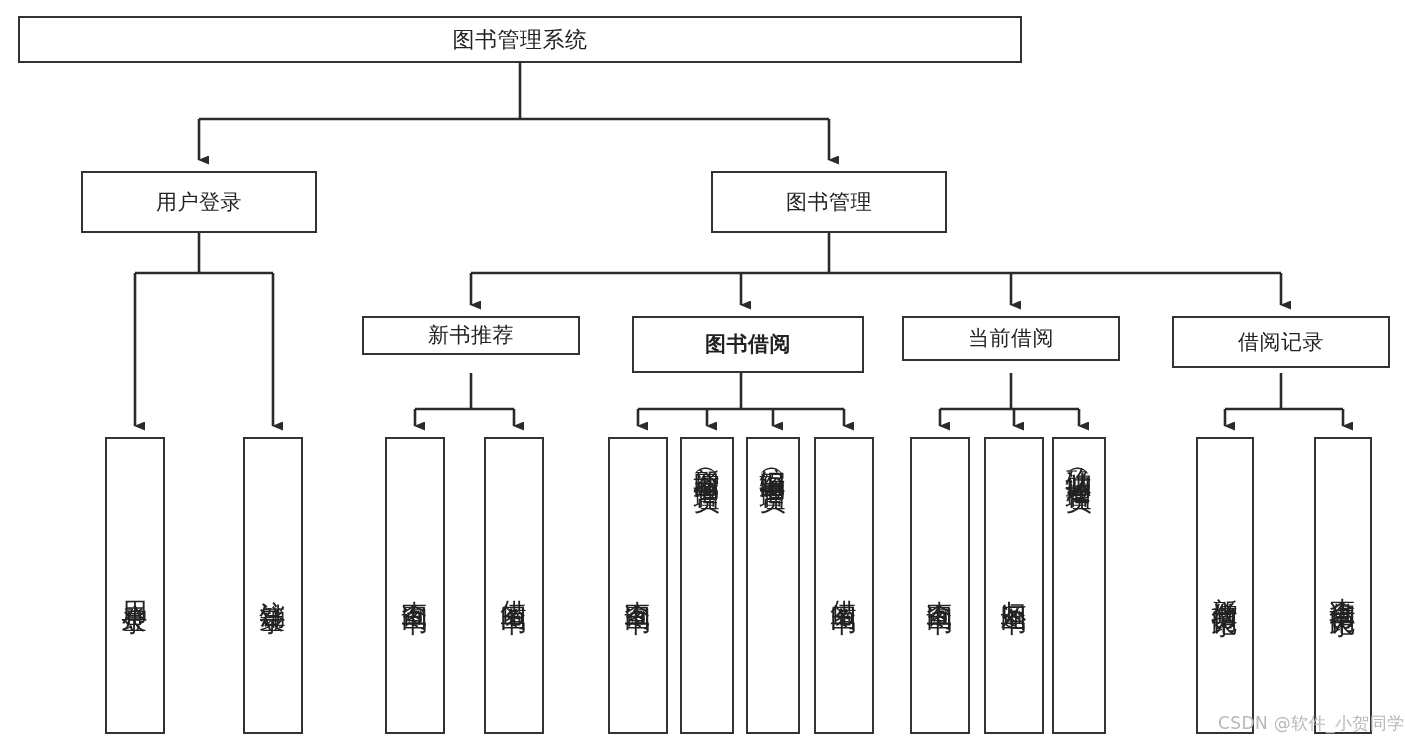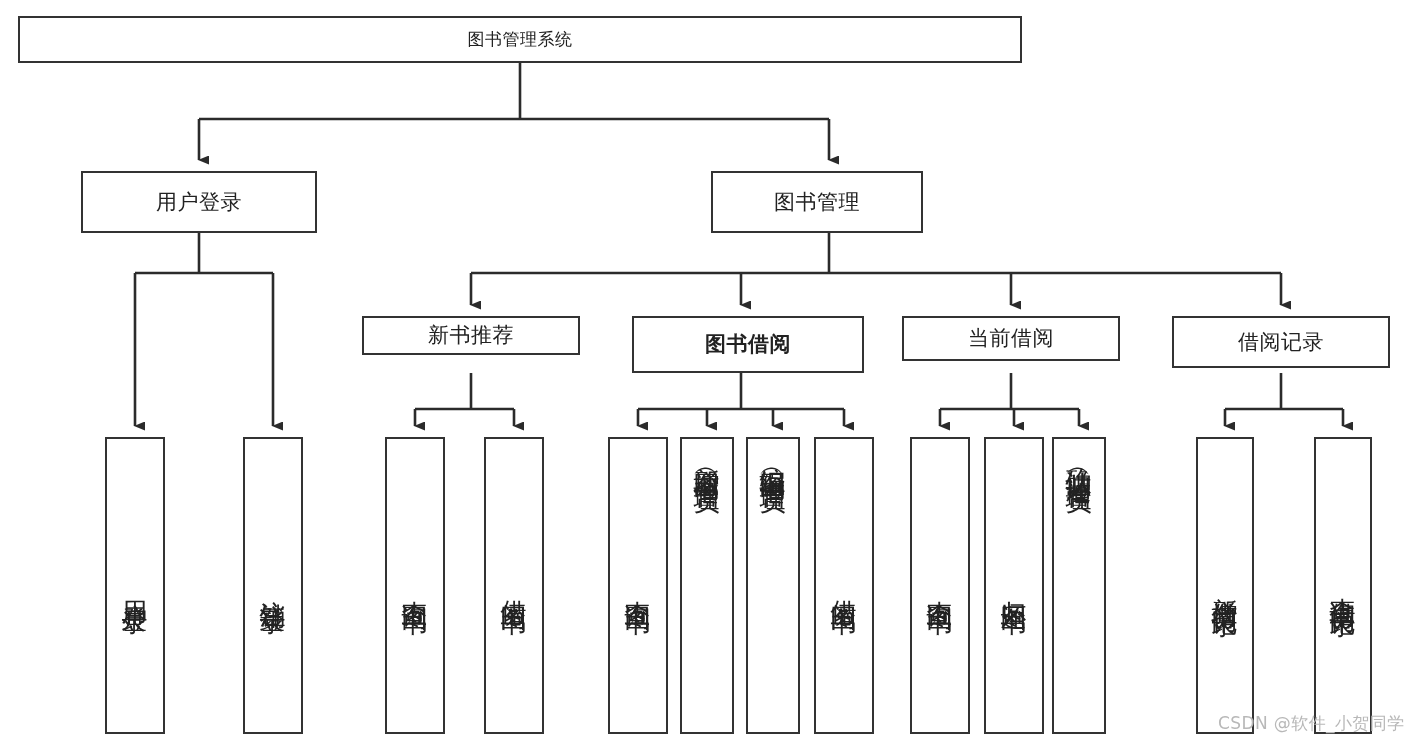--- a/index.html
+++ b/index.html
@@ -41,21 +41,21 @@
     display: block;
     text-align: center;
     line-height: 1.18;
     letter-spacing: 0.5px;
     white-space: nowrap;
   }
   .node.horizontal .node-label {
     font-size: 21px;
   }
   .node.root .node-label {
-    font-size: 17px;
+    font-size: 22px;
   }
   .node.vertical {
     align-items: flex-start;
     padding-top: 8px;
   }
   .node.vertical .node-label {
     writing-mode: vertical-rl;
     text-orientation: upright;
     font-size: 26px;
     letter-spacing: 3px;
@@ -133,21 +133,21 @@
     </g>
   </svg>
 
   <div class="node root horizontal" style="left: 18px; top: 16px; width: 1004px; height: 47px;">
     <span class="node-label">图书管理系统</span>
   </div>
 
   <div class="node horizontal" style="left: 81px; top: 171px; width: 236px; height: 62px;">
     <span class="node-label">用户登录</span>
   </div>
-  <div class="node horizontal" style="left: 711px; top: 171px; width: 212px; height: 62px;">
+  <div class="node horizontal" style="left: 711px; top: 171px; width: 236px; height: 62px;">
     <span class="node-label">图书管理</span>
   </div>
 
   <div class="node horizontal" style="left: 362px; top: 316px; width: 218px; height: 39px;">
     <span class="node-label">新书推荐</span>
   </div>
   <div class="node horizontal" style="left: 632px; top: 316px; width: 232px; height: 57px; font-weight: bold;">
     <span class="node-label">图书借阅</span>
   </div>
   <div class="node horizontal" style="left: 902px; top: 316px; width: 218px; height: 45px;">

